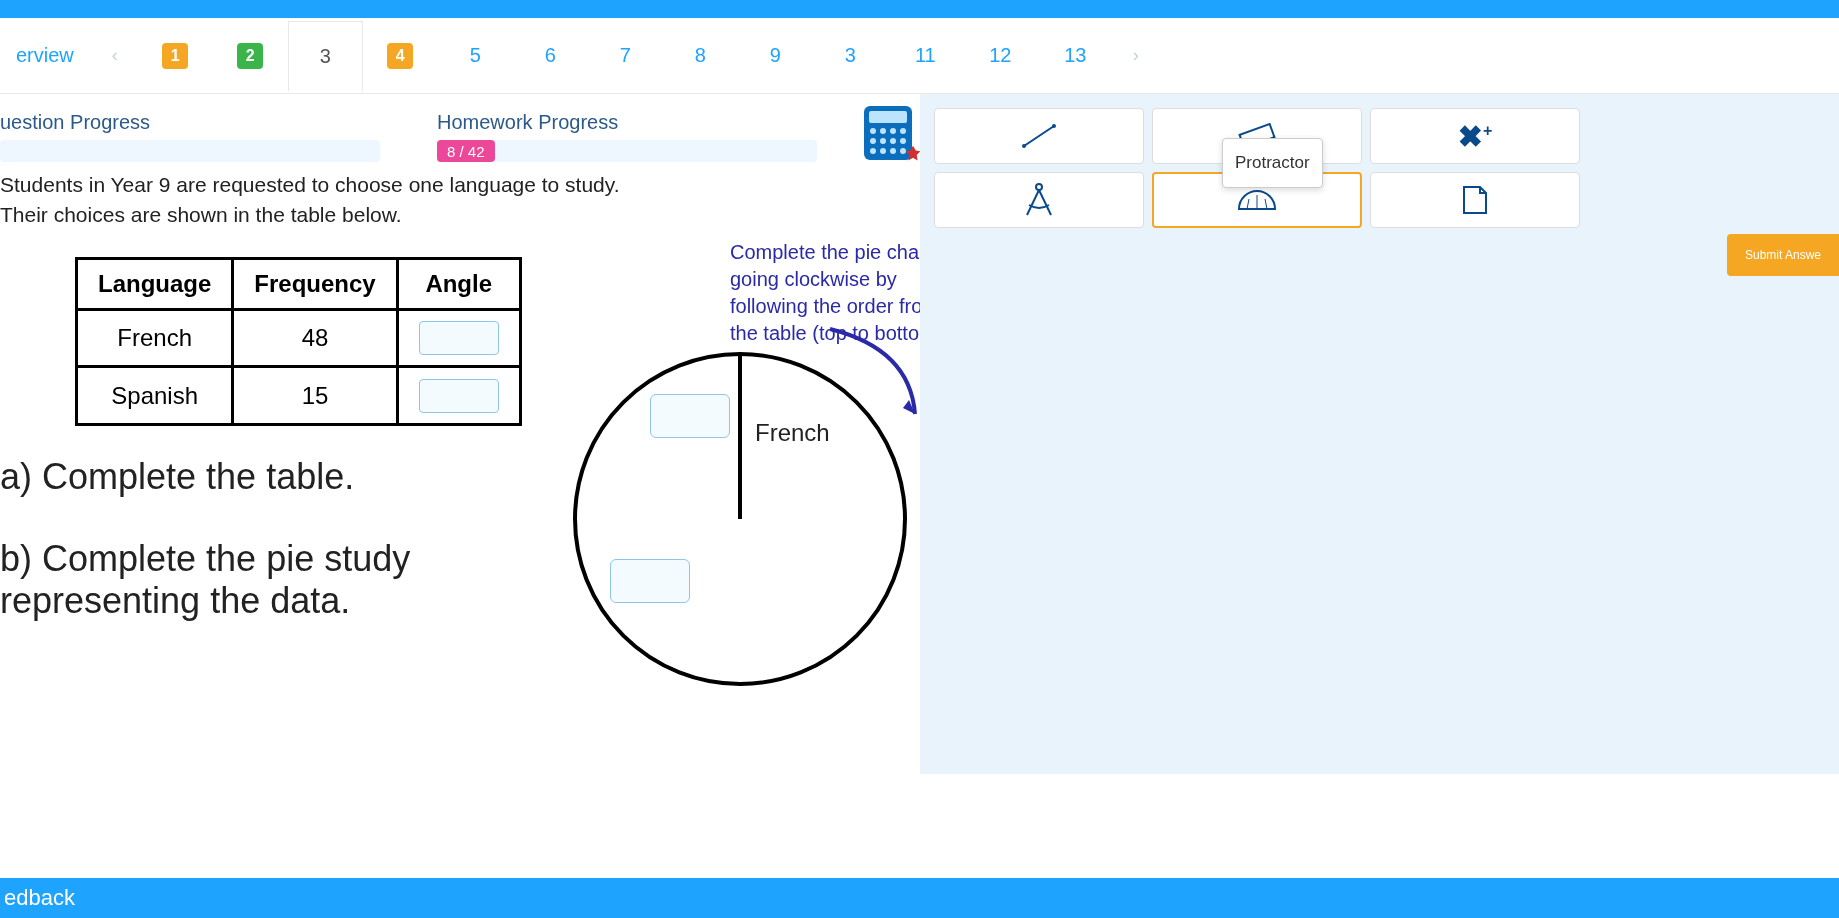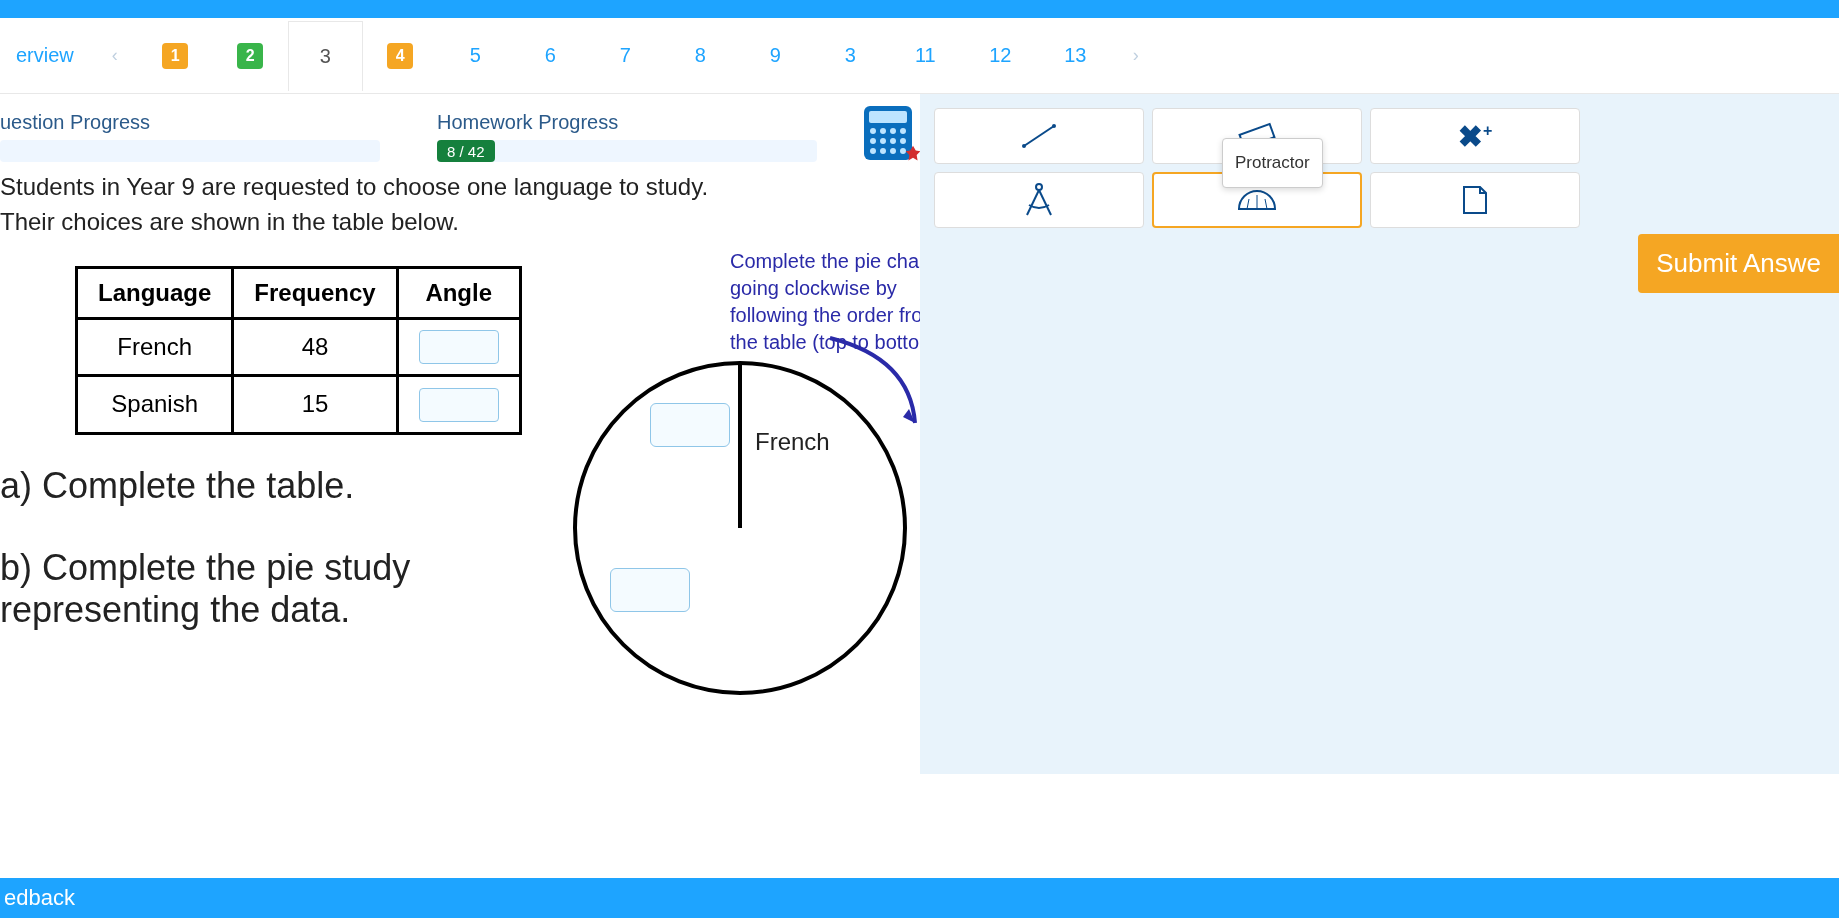--- a/index.html
+++ b/index.html
@@ -13,46 +13,46 @@
   .q-badge{display:inline-flex;align-items:center;justify-content:center;min-width:26px;height:26px;padding:0 6px;border-radius:4px;color:#fff;font-size:16px;font-weight:bold}
   .badge-orange{background:#f5a623}
   .badge-green{background:#39b54a}
   .q-current{background:#fff;border-top:1px solid #e8e8e8;border-left:1px solid #e8e8e8;border-right:1px solid #e8e8e8;margin-bottom:-1px;color:#555}
   .main{display:flex;position:relative}
   .left{flex:0 0 920px;padding:12px 0 0 0;position:relative}
   .progress-row{display:flex;align-items:flex-end;gap:40px;margin-bottom:8px}
   .prog-block{flex:1}
   .prog-label{color:#2b5a8a;font-size:20px;margin-bottom:6px}
   .prog-bar{height:22px;background:#eef6ff;border-radius:4px;position:relative;width:380px}
-  .prog-pill{position:absolute;left:0;top:0;height:22px;background:#15803d;color:#fff;font-size:15px;border-radius:4px;display:flex;align-items:center;justify-content:center;padding:0 10px}
+  .prog-pill{position:absolute;left:0;top:0;height:22px;background:#ec4899;color:#fff;font-size:15px;border-radius:4px;display:flex;align-items:center;justify-content:center;padding:0 10px}
   .calc{width:56px;height:56px;position:relative;cursor:pointer}
   .calc-body{position:absolute;left:0;top:0;width:48px;height:54px;background:#0a6ebd;border-radius:6px}
   .calc-screen{position:absolute;left:5px;top:5px;width:38px;height:12px;background:#bde4ff;border-radius:2px}
   .calc-dots{position:absolute;left:6px;top:22px;width:36px;display:grid;grid-template-columns:repeat(4,6px);grid-gap:4px}
   .calc-dot{width:6px;height:6px;background:#bde4ff;border-radius:50%}
   .calc-x{position:absolute;right:-4px;bottom:-4px;width:22px;height:22px}
-  .question-text{font-size:24px;color:#222;line-height:1.45;margin-bottom:18px}
+  .question-text{font-size:21px;color:#222;line-height:1.45;margin-bottom:18px}
   .content-row{display:flex;align-items:flex-start}
   .left-col{flex:0 0 560px}
   table.data{border-collapse:collapse;margin:8px 0 30px 75px}
   table.data th,table.data td{border:3px solid #000;padding:10px 20px;font-size:24px;text-align:center}
   table.data th{font-weight:bold}
   .angle-input{width:80px;height:34px;border:1px solid #8fc6e8;border-radius:4px;background:#f4fbff}
   .task{font-size:36px;color:#222;margin:0 0 40px 0}
   .pie-wrap{position:relative;flex:1}
   .pie-note{color:#2a2aa8;font-size:20px;line-height:1.35;position:absolute;left:170px;top:-10px;width:220px}
   .pie-svg{position:absolute;left:0;top:90px}
   .pie-input{position:absolute;width:80px;height:44px;border:1px solid #8fc6e8;border-radius:6px;background:#f4fbff}
   .pie-label{position:absolute;font-size:24px;color:#222}
   .right{flex:1;background:#e8f3fb;position:relative;padding:14px 0 0 14px;min-height:680px}
   .tool-grid{display:grid;grid-template-columns:repeat(3,210px);grid-auto-rows:56px;gap:8px}
   .tool{background:#fff;border:1px solid #ddd;border-radius:4px;display:flex;align-items:center;justify-content:center;cursor:pointer;color:#0a4a8a;font-size:26px}
   .tool.active{border:2px solid #f5a623}
   .tooltip{position:absolute;background:#fff;border:1px solid #ccc;border-radius:4px;padding:14px 12px;font-size:17px;color:#333;box-shadow:0 2px 6px rgba(0,0,0,.15)}
-  .submit-btn{position:absolute;right:0;top:140px;background:#f5a623;color:#fff;font-size:26px;padding:14px 18px;border:none;border-radius:4px 0 0 4px;cursor:pointer}
+  .submit-btn{position:absolute;right:0;top:140px;background:#f5a623;color:#fff;font-size:12px;padding:14px 18px;border:none;border-radius:4px 0 0 4px;cursor:pointer}
   .footer{position:absolute;left:0;bottom:0;width:100%;height:40px;background:#1ea4ff;color:#fff;display:flex;align-items:center;padding-left:4px;font-size:22px}
 </style>
 </head>
 <body>
 
 <div class="top-bar"></div>
 
 <div class="nav-row">
   <span class="overview">erview</span>
   <span class="nav-arrow">‹</span>

